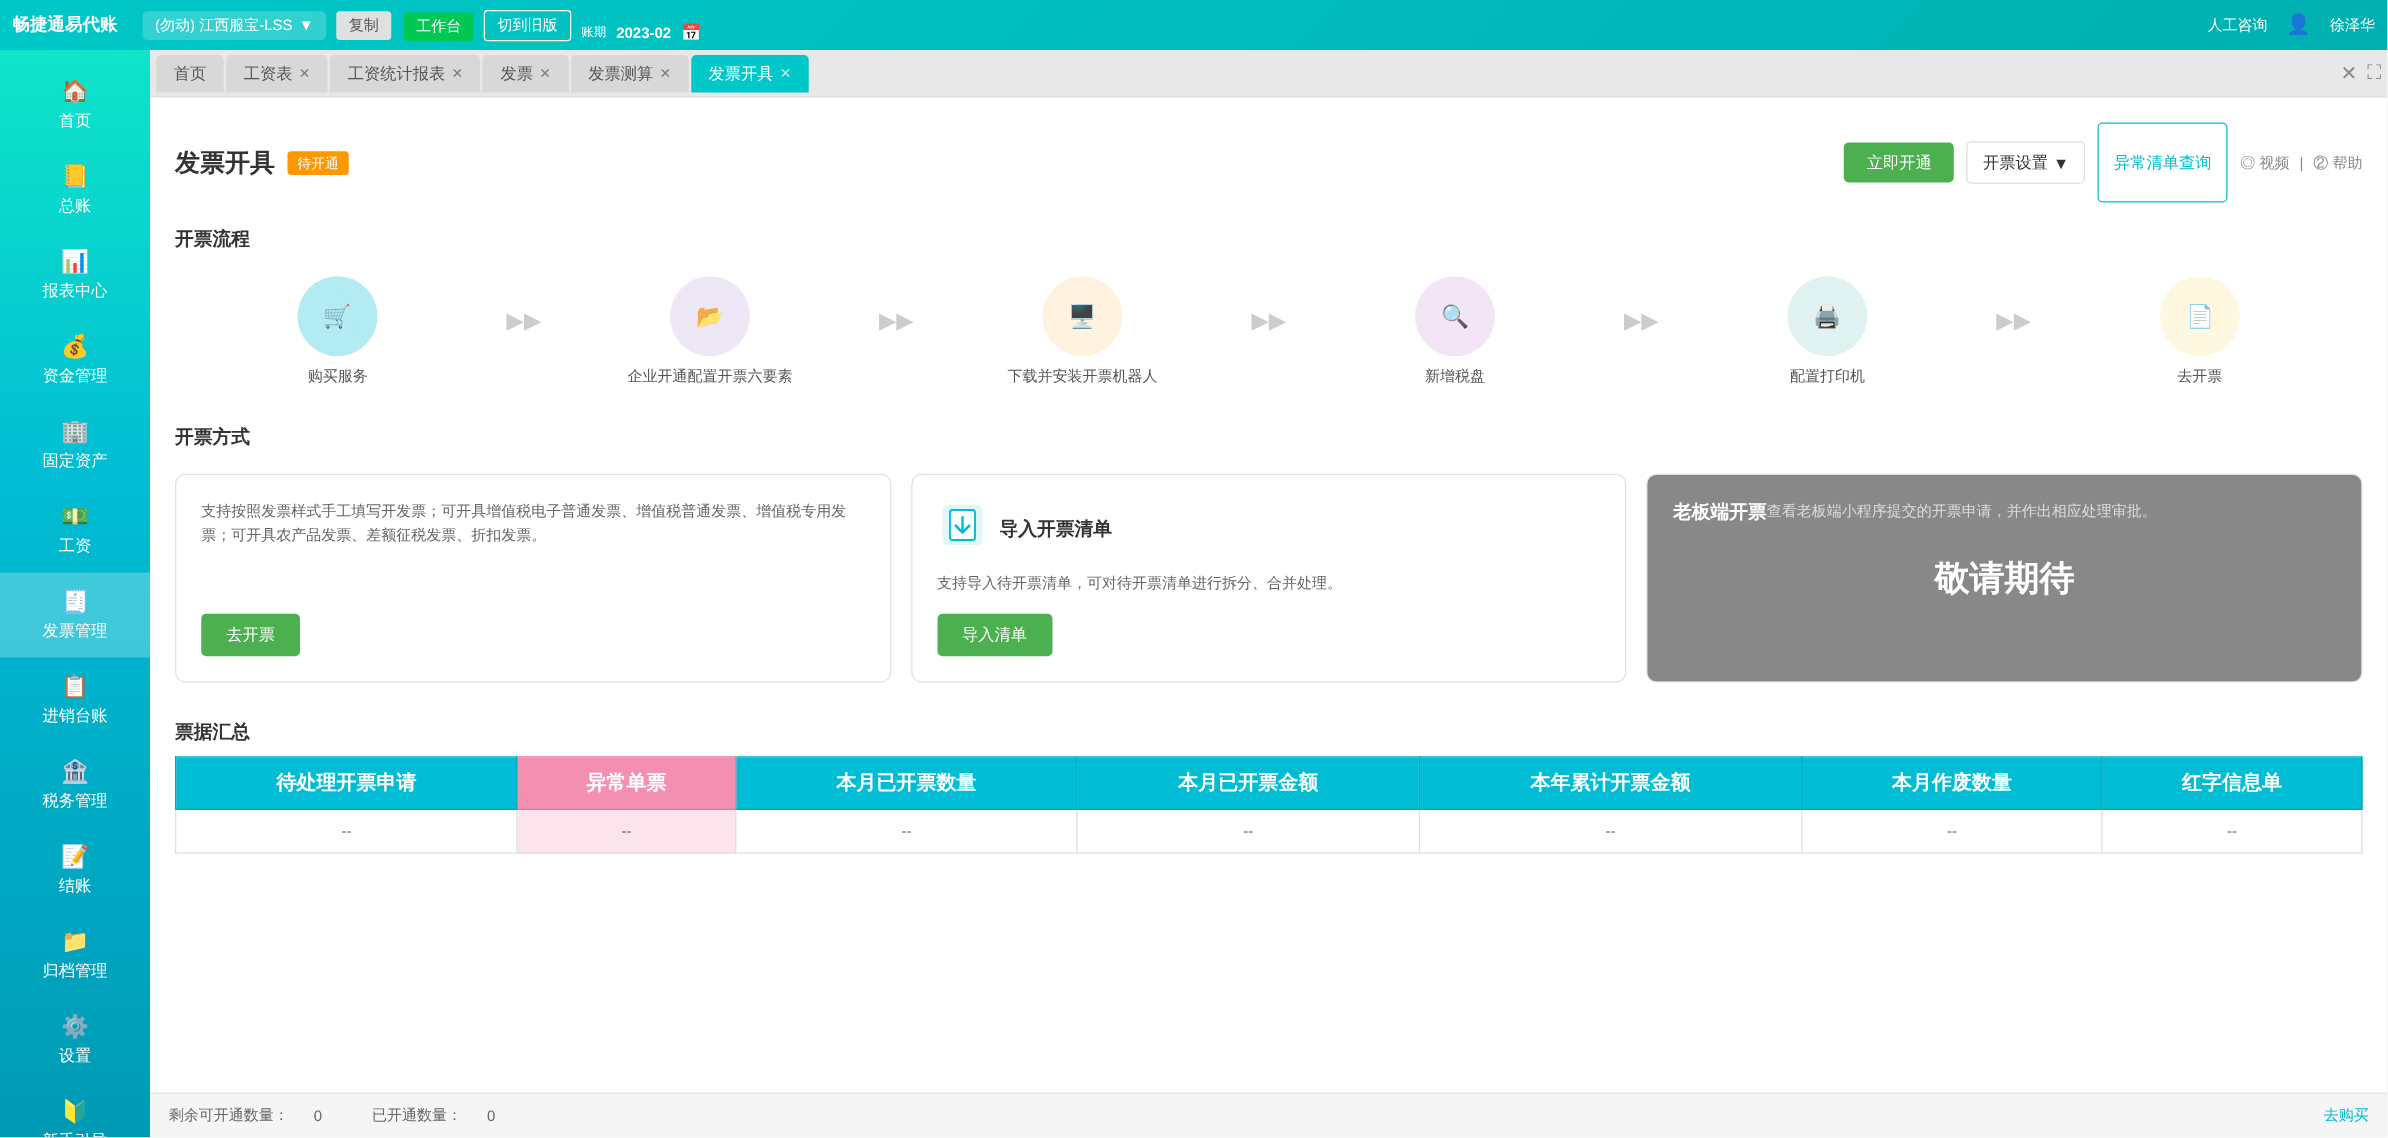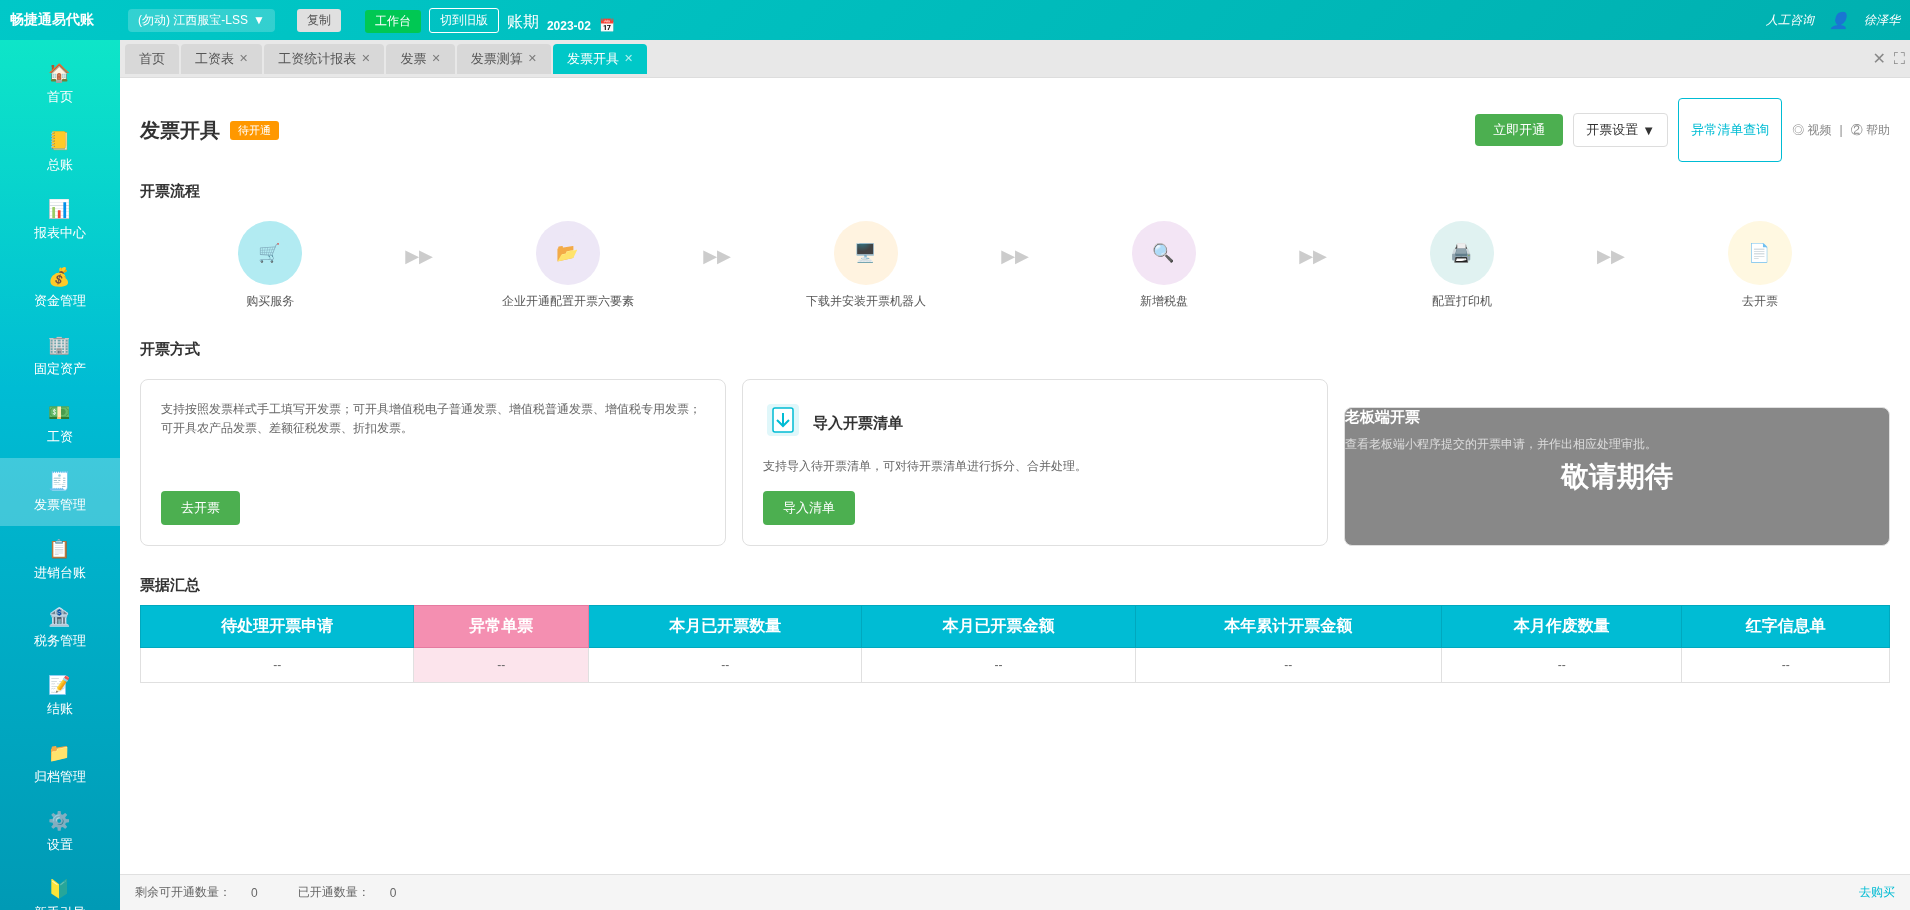--- a/index.html
+++ b/index.html
@@ -9,21 +9,20 @@
     .top-bar {
       height: 40px;
       background: linear-gradient(135deg, #00c8c8 0%, #00b0b0 100%);
       display: flex;
       align-items: center;
       padding: 0 10px;
       color: white;
       font-size: 13px;
       flex-shrink: 0;
       position: relative;
-      gap: 14px;
     }
     .top-bar-logo { font-size: 14px; font-weight: bold; margin-right: 20px; color: white; }
     .top-bar-company {
       background: rgba(255,255,255,0.2);
       border-radius: 4px;
       padding: 3px 10px;
       font-size: 12px;
       color: white;
       display: flex;
       align-items: center;
@@ -34,21 +33,21 @@
       background: #00d4a0;
       border: none;
       border-radius: 3px;
       color: white;
       padding: 3px 10px;
       font-size: 12px;
       cursor: pointer;
     }
     .top-bar-btn.green { background: #00c853; }
     .top-bar-btn.outline { background: transparent; border: 1px solid white; }
-    .top-bar-right { margin-left: auto; display: flex; align-items: center; gap: 15px; font-size: 12px; font-style: italic; }
+    .top-bar-right { margin-left: auto; display: flex; align-items: center; gap: 15px; font-size: 12px; }
 
     
     .main-layout { display: flex; flex: 1; overflow: hidden; }
 
     
     .sidebar {
       width: 120px;
       background: linear-gradient(180deg, #0ee5c8 0%, #00bcd4 40%, #009ab5 100%);
       display: flex;
       flex-direction: column;
@@ -216,23 +215,23 @@
       cursor: pointer;
       align-self: flex-start;
       margin-top: 15px;
     }
     .method-card-gray {
       flex: 1;
       border: 1px solid #e0e0e0;
       border-radius: 8px;
       background: #888;
       display: flex;
-      flex-direction: column;
+      flex-direction: row;
+      padding: 20px;
       position: relative;
-      margin-top: 28px;
     }
     .method-card-gray .coming-soon {
       position: absolute;
       top: 50%;
       left: 50%;
       transform: translate(-50%, -50%);
       font-size: 28px;
       font-weight: bold;
       color: white;
     }
@@ -281,21 +280,21 @@
 <div class="top-bar">
   <span class="top-bar-logo">畅捷通易代账</span>
   <div class="top-bar-company">
     <span>(勿动) 江西服宝-LSS</span>
     <span>▼</span>
   </div>
   <button class="top-bar-btn" style="background:#e0e0e0;color:#555;margin-left:8px;">复制</button>
   <div class="top-bar-actions">
     <button class="top-bar-btn green">工作台</button>
     <button class="top-bar-btn outline">切到旧版</button>
-    <span style="color:white;font-size:16px;">账期</span>
+    <span style="color:white;font-size:10px;">账期</span>
     <span style="color:white;font-size:12px;font-weight:bold;">2023-02</span>
     <span style="color:white;cursor:pointer;">📅</span>
   </div>
   <div class="top-bar-right">
     <span style="cursor:pointer;">人工咨询</span>
     <span style="font-size:16px;">👤</span>
     <span>徐泽华</span>
   </div>
 </div>
 

